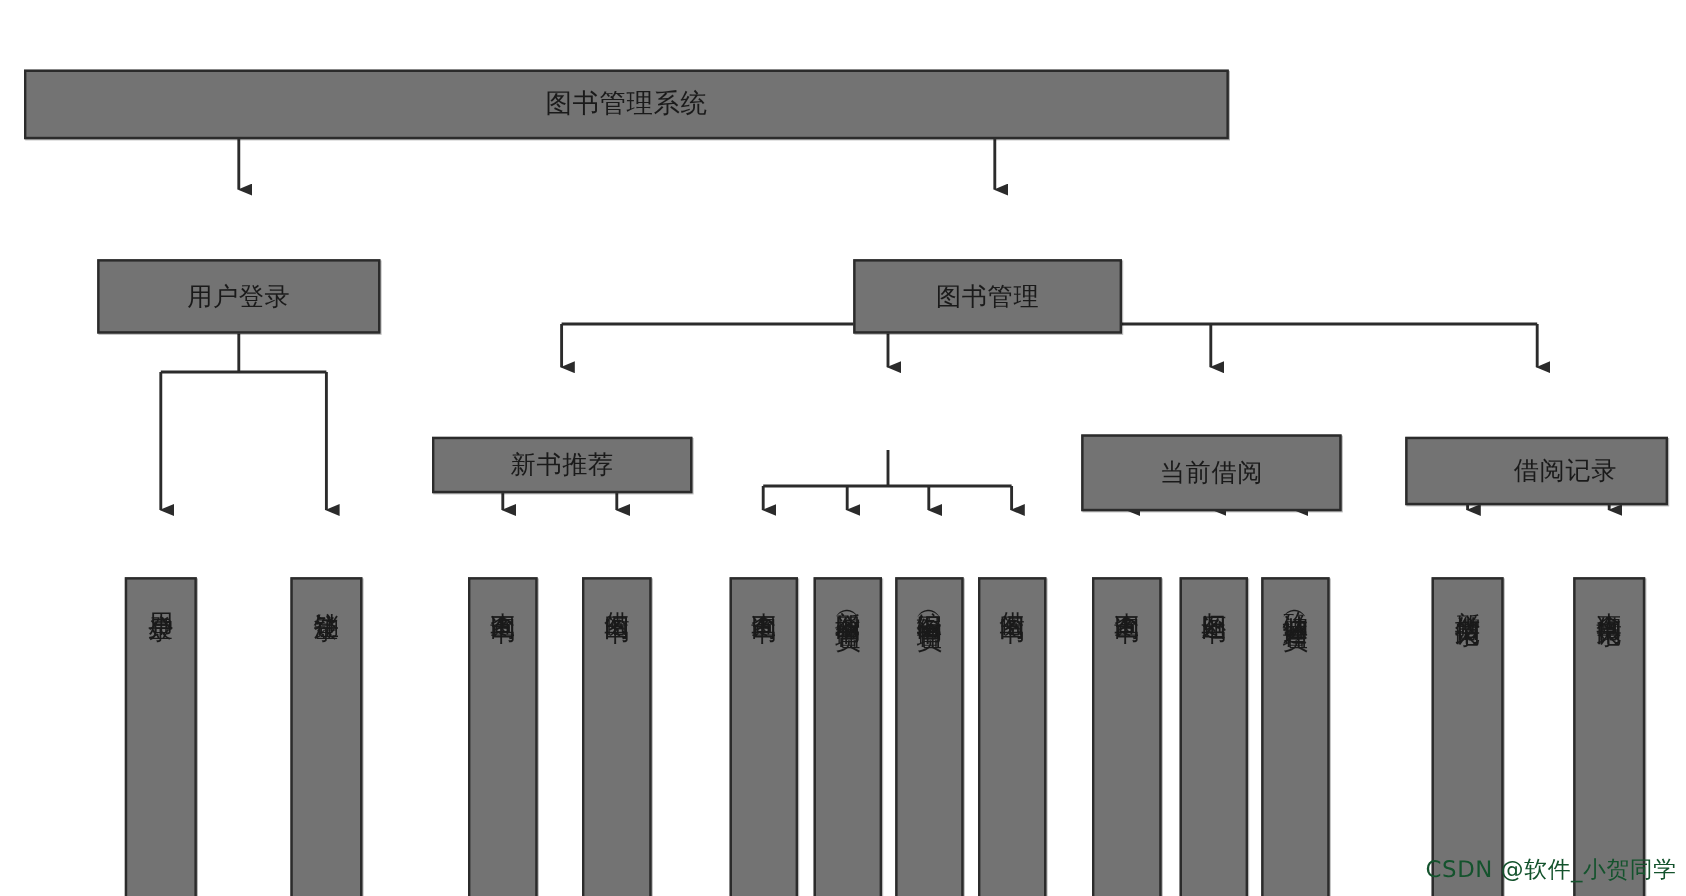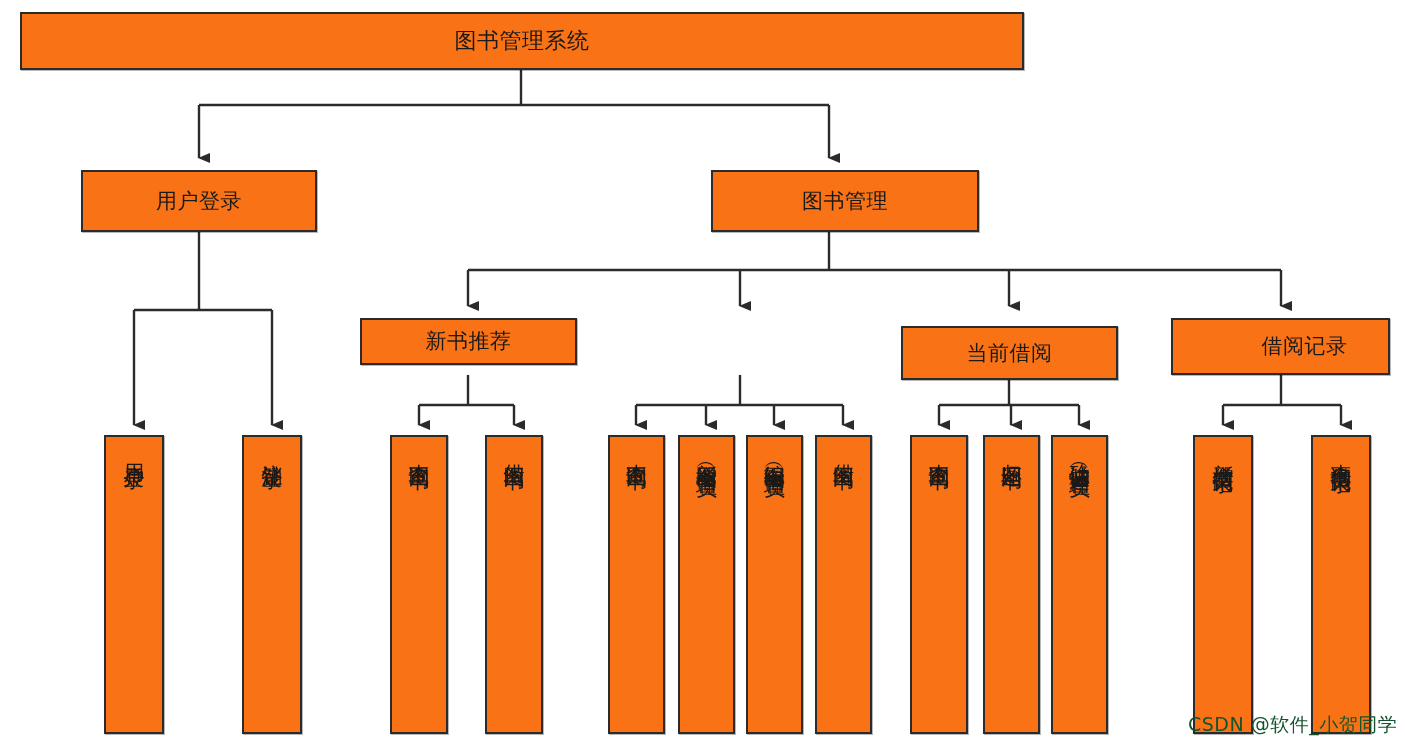--- a/index.html
+++ b/index.html
@@ -21,28 +21,29 @@
     position: absolute;
     left: 0;
     top: 0;
     width: 1405px;
     height: 747px;
     pointer-events: none;
   }
   .node {
     position: absolute;
     box-sizing: border-box;
-    background: #f97316;
+    background: #737373;
     border: 2px solid #2b2b2b;
     box-shadow: 1px 1px 0 rgba(0,0,0,0.28);
     display: flex;
     align-items: center;
     justify-content: center;
     color: #1a1a1a;
     z-index: 2;
+    margin-top: 46px;
   }
   .node .label {
     display: block;
     text-align: center;
     line-height: 1.18;
     letter-spacing: 0.5px;
     color: #1a1a1a;
   }
   
   .node.h .label {
@@ -133,30 +134,30 @@
   </svg>
 
   <div class="node h root" style="left:20px; top:12px; width:1004px; height:58px;">
     <span class="label">图书管理系统</span>
   </div>
 
   <div class="node h" style="left:81px; top:170px; width:236px; height:62px;">
     <span class="label">用户登录</span>
   </div>
 
-  <div class="node h" style="left:711px; top:170px; width:268px; height:62px;">
+  <div class="node h" style="left:711px; top:170px; width:224px; height:62px;">
     <span class="label">图书管理</span>
   </div>
 
   <div class="node h" style="left:360px; top:318px; width:217px; height:47px;">
     <span class="label">新书推荐</span>
   </div>
 
 
-  <div class="node h" style="left:901px; top:326px; width:217px; height:54px;">
+  <div class="node h" style="left:901px; top:316px; width:217px; height:64px;">
     <span class="label">当前借阅</span>
   </div>
 
   <div class="node h" style="left:1171px; top:318px; width:219px; height:57px;padding-left:48px;">
     <span class="label">借阅记录</span>
   </div>
 
   <div class="node v" style="left:104px; top:435px; width:60px; height:299px;">
     <span class="label">用户登录</span>
   </div>

